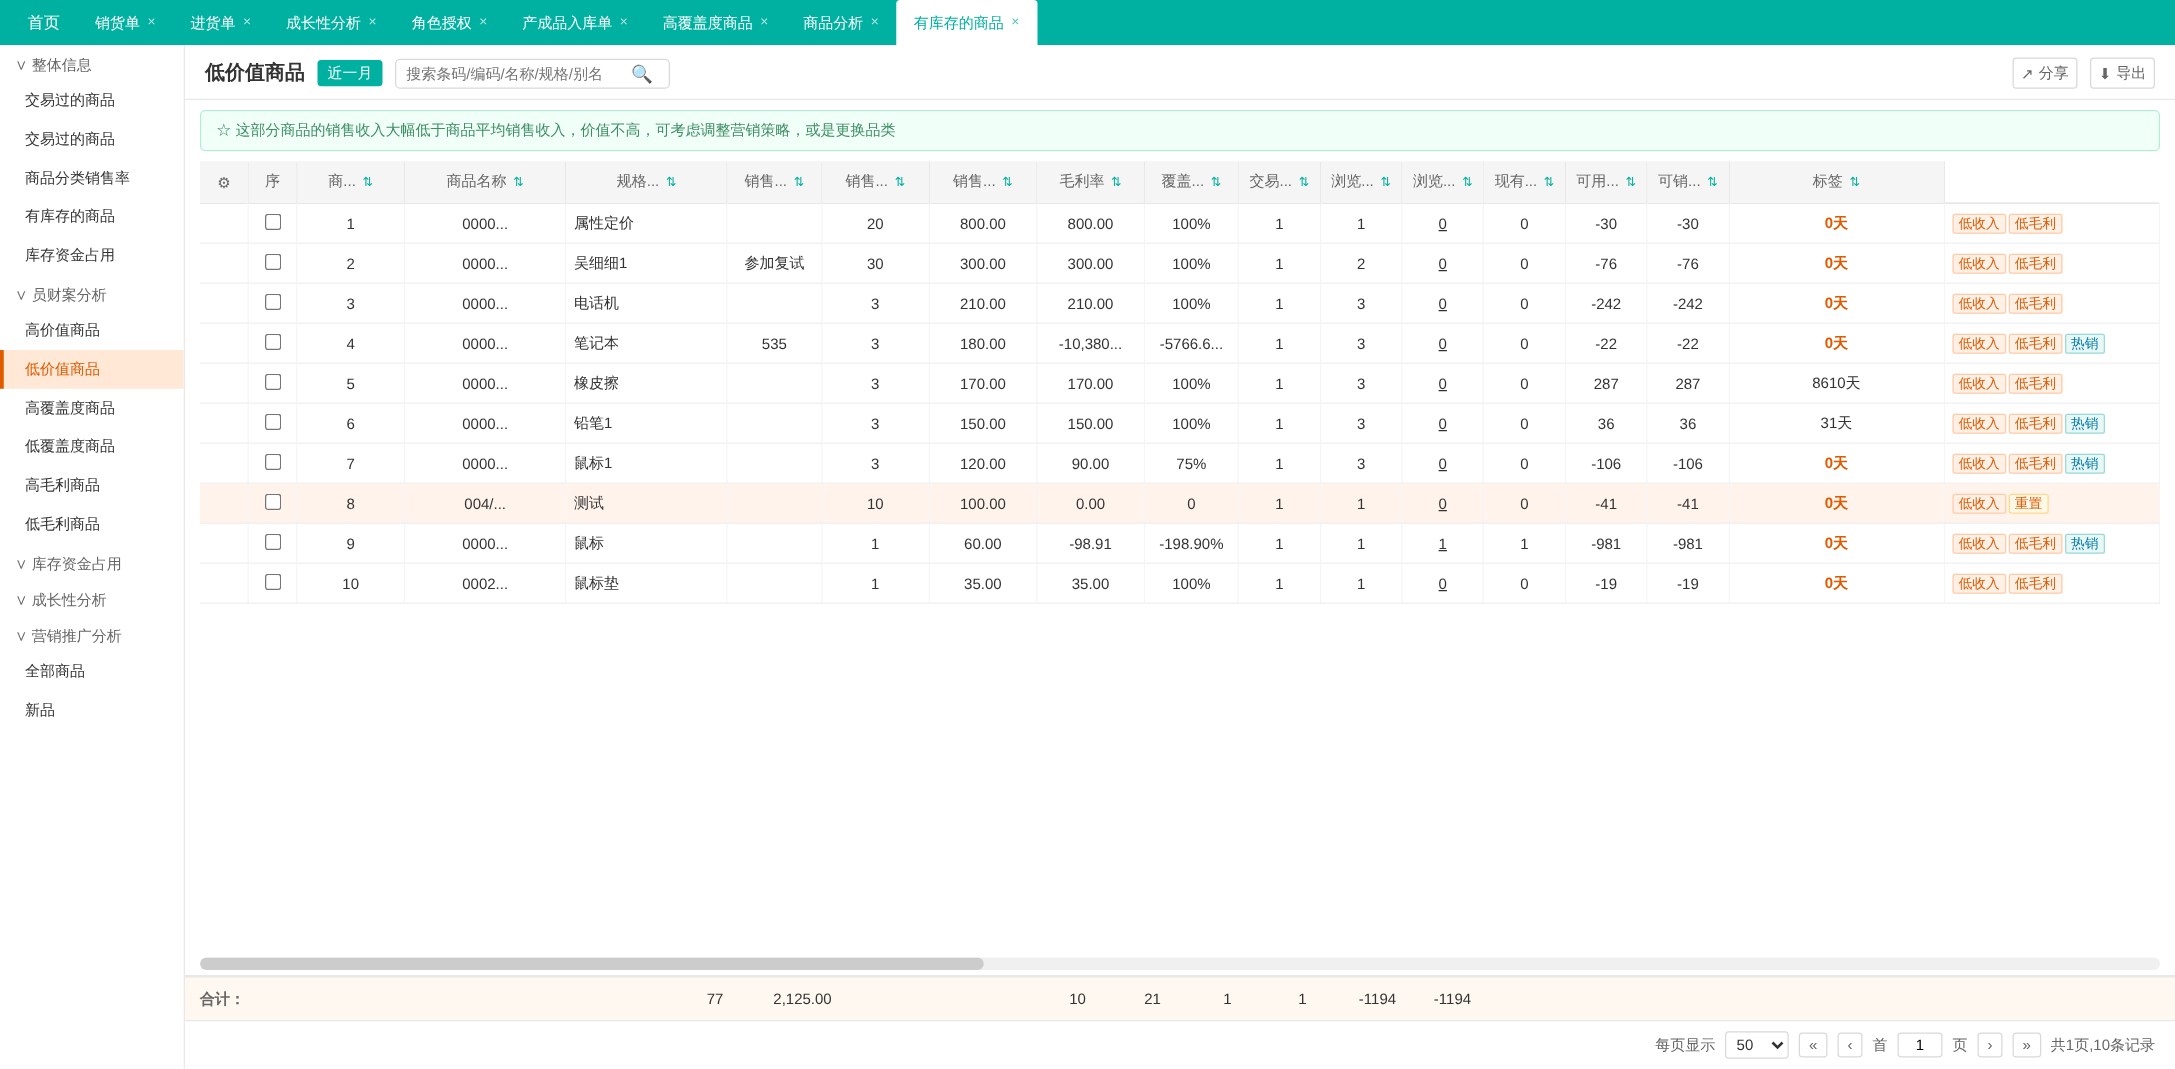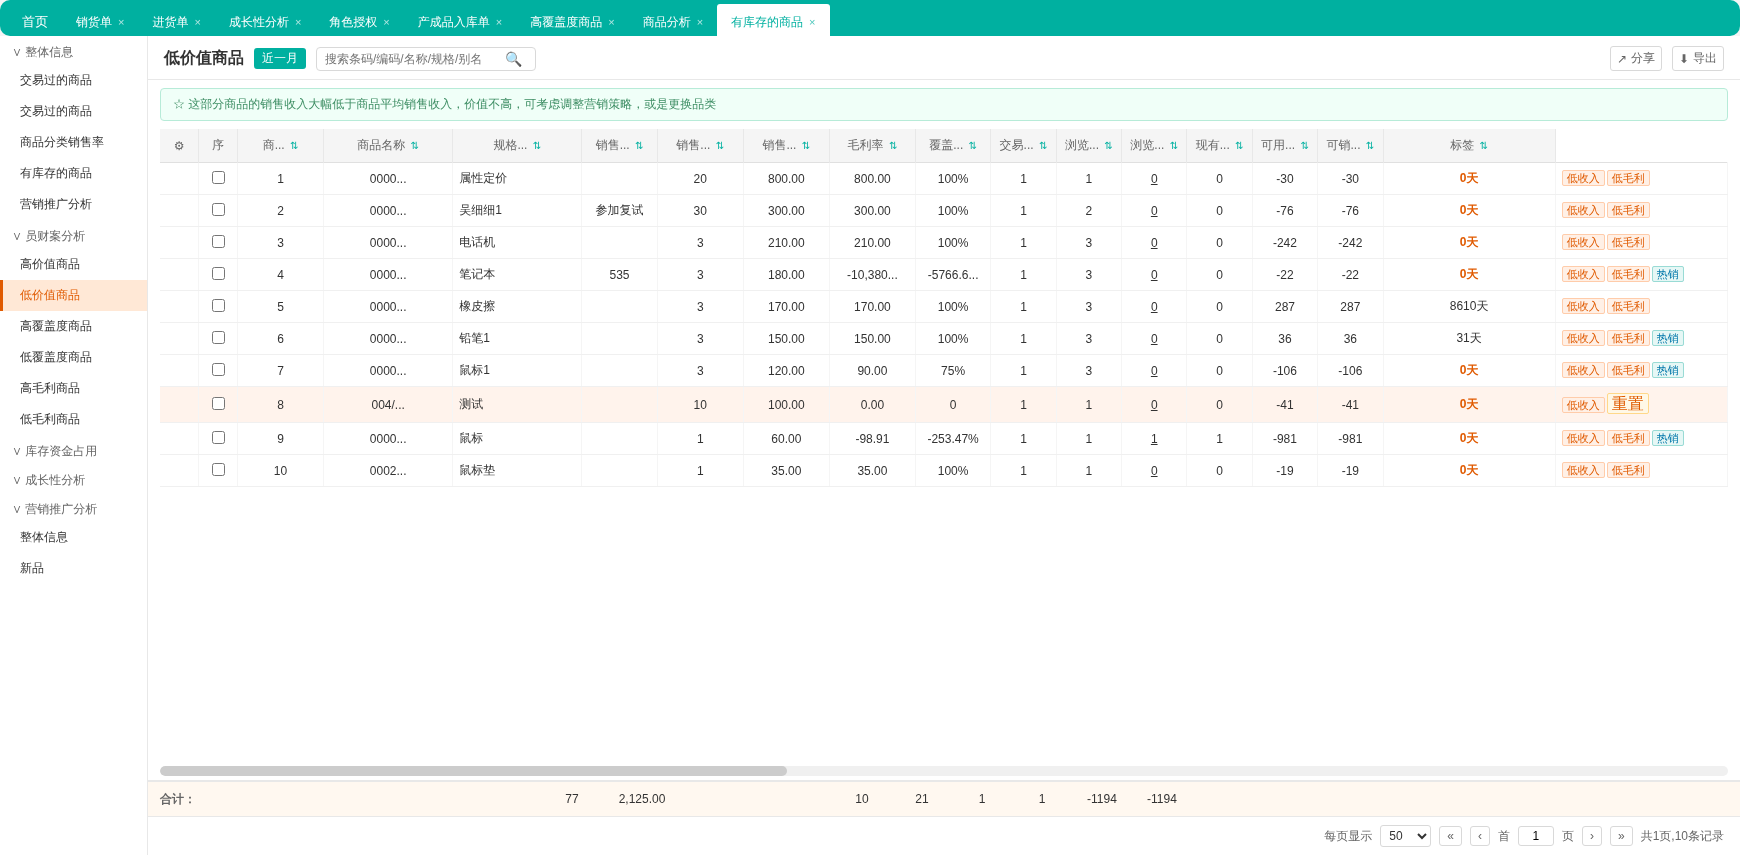--- a/index.html
+++ b/index.html
@@ -3,24 +3,24 @@
   <meta charset="utf-8">
   <style>
     * { box-sizing: border-box; margin: 0; padding: 0; font-family: 'Microsoft YaHei', Arial, sans-serif; font-size: 12px; }
     body { background: #f5f5f5; overflow: hidden; }
 
     
     .top-nav {
       background: #00b0a0;
       height: 36px;
       display: flex;
-      padding: 4px 8px;
+      align-items: center;
+      padding: 15px 8px;
       gap: 0;
       overflow: hidden;
-      border-radius: 10px;
     }
     .nav-item {
       color: #fff;
       padding: 0 14px;
       height: 36px;
       display: flex;
       align-items: center;
       cursor: pointer;
       white-space: nowrap;
       font-size: 13px;
@@ -171,21 +171,21 @@
       text-align: center;
       border-bottom: 1px solid #f0f0f0;
       border-right: 1px solid #f5f5f5;
       color: #333;
       font-size: 12px;
     }
     tr.highlighted td { background: #fff3ec; }
     .checkbox-cell { width: 30px; }
     input[type="checkbox"] { cursor: pointer; }
     .tag-red { color: #e05a00; background: #fff0e6; border: 1px solid #ffccaa; padding: 1px 4px; border-radius: 2px; margin-right: 2px; font-size: 11px; white-space: nowrap; }
-    .tag-orange { color: #e05a00; background: #fff8e6; border: 1px solid #ffd88a; padding: 1px 4px; border-radius: 2px; margin-right: 2px; font-size: 16px; margin-top: 32px; }
+    .tag-orange { color: #e05a00; background: #fff8e6; border: 1px solid #ffd88a; padding: 1px 4px; border-radius: 2px; margin-right: 2px; font-size: 11px; margin-top: 32px; }
     .tag-green { color: #07a; background: #e6f7f5; border: 1px solid #99dbd5; padding: 1px 4px; border-radius: 2px; margin-right: 2px; font-size: 11px; }
     .link-underline { text-decoration: underline; color: #333; cursor: pointer; }
     .zero-days { color: #e05a00; font-weight: bold; }
 
     
     .table-footer {
       background: #fff8f0;
       border-top: 2px solid #e8e8e8;
       padding: 8px 12px;
       display: flex;
@@ -310,42 +310,42 @@
 <div class="main-layout">
 
   <div class="sidebar">
     <div class="sidebar-group-title">
       <span>∨ 整体信息</span>
     </div>
     <div class="sidebar-item">交易过的商品</div>
     <div class="sidebar-item">交易过的商品</div>
     <div class="sidebar-item">商品分类销售率</div>
     <div class="sidebar-item">有库存的商品</div>
-    <div class="sidebar-item">营销推广分析</div>
+    <div class="sidebar-item">库存资金占用</div>
 
     <div class="sidebar-group-title">
       <span>∨ 员财案分析</span>
     </div>
     <div class="sidebar-item">高价值商品</div>
     <div class="sidebar-item active">低价值商品</div>
     <div class="sidebar-item">高覆盖度商品</div>
     <div class="sidebar-item">低覆盖度商品</div>
     <div class="sidebar-item">高毛利商品</div>
     <div class="sidebar-item">低毛利商品</div>
 
     <div class="sidebar-group-title">
       <span>∨ 库存资金占用</span>
     </div>
     <div class="sidebar-group-title">
       <span>∨ 成长性分析</span>
     </div>
     <div class="sidebar-group-title">
       <span>∨ 营销推广分析</span>
     </div>
-    <div class="sidebar-item">整体信息</div>
+    <div class="sidebar-item">全部商品</div>
     <div class="sidebar-item">新品</div>
   </div>
 
   <div class="content">
 
     <div class="content-header">
       <span class="page-title">低价值商品</span>
       <span class="period-badge">近一月</span>
       <div class="search-box">
         <input type="text" placeholder="搜索条码/编码/名称/规格/别名" style="">
@@ -601,21 +601,21 @@
             <tr>
     <td style="width:36px"></td>
     <td style="width:30px" class="checkbox-cell"><input type="checkbox" style=""></td>
     <td style="width:36px">9</td>
     <td style="width:80px">0000...</td>
     <td style="width:120px;text-align:left">鼠标</td>
     <td style="width:70px"></td>
     <td style="width:60px">1</td>
     <td style="width:80px">60.00</td>
     <td style="width:80px">-98.91</td>
-    <td style="width:70px">-253.47%</td>
+    <td style="width:70px">-198.90%</td>
     <td style="width:60px">1</td>
     <td style="width:60px">1</td>
     <td style="width:60px"><span class="link-underline">1</span></td>
     <td style="width:60px">1</td>
     <td style="width:60px">-981</td>
     <td style="width:60px">-981</td>
     <td style="width:70px"><span class="zero-days">0天</span></td>
     <td style="width:160px;text-align:left"><span class="tag-red">低收入</span><span class="tag-red">低毛利</span><span class="tag-green">热销</span></td>
   </tr>
             <tr>

